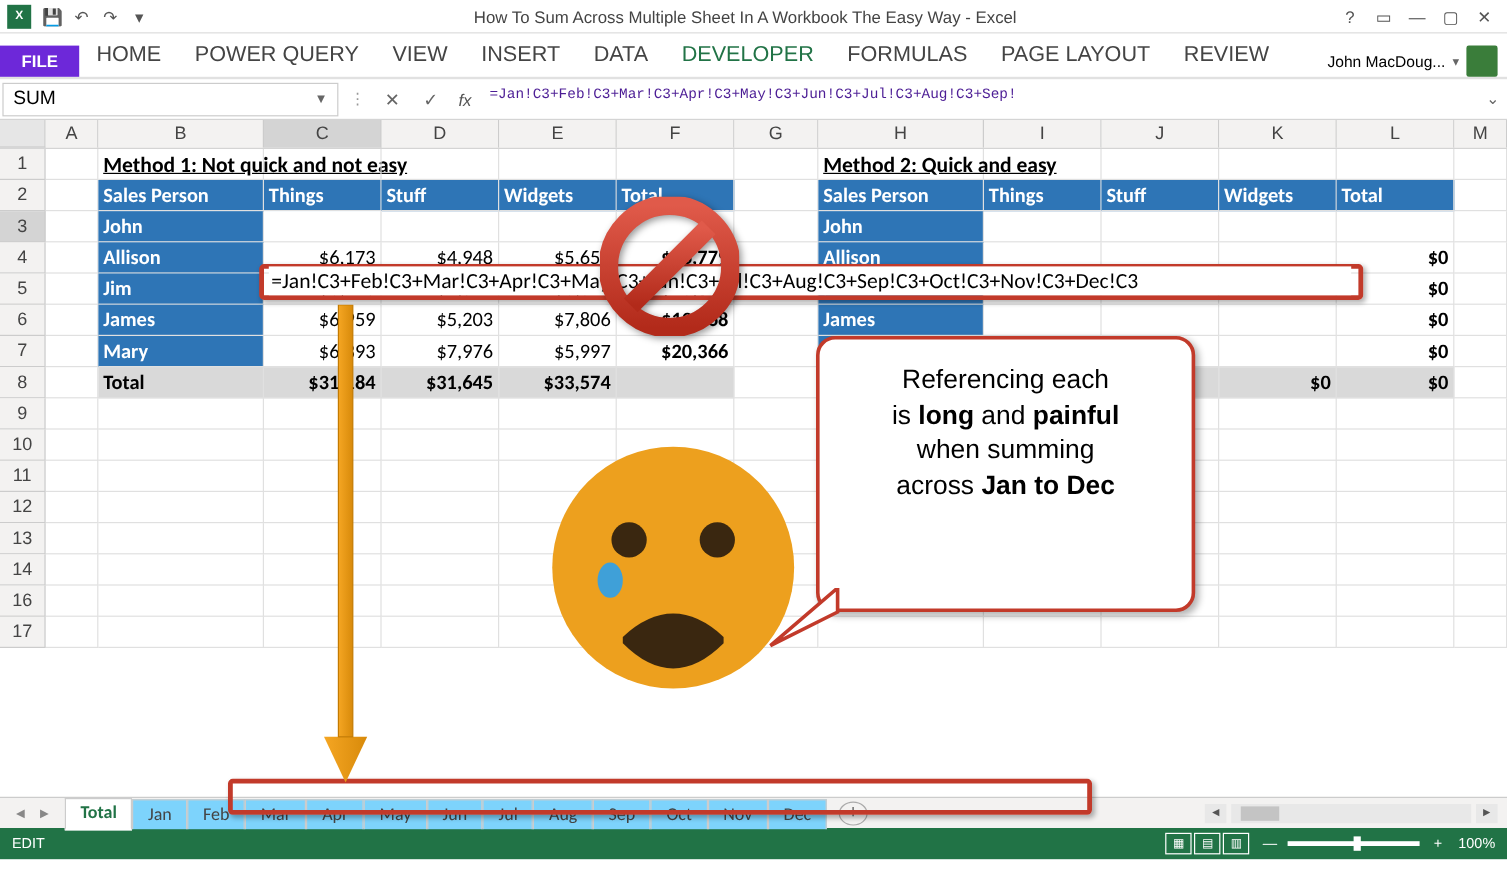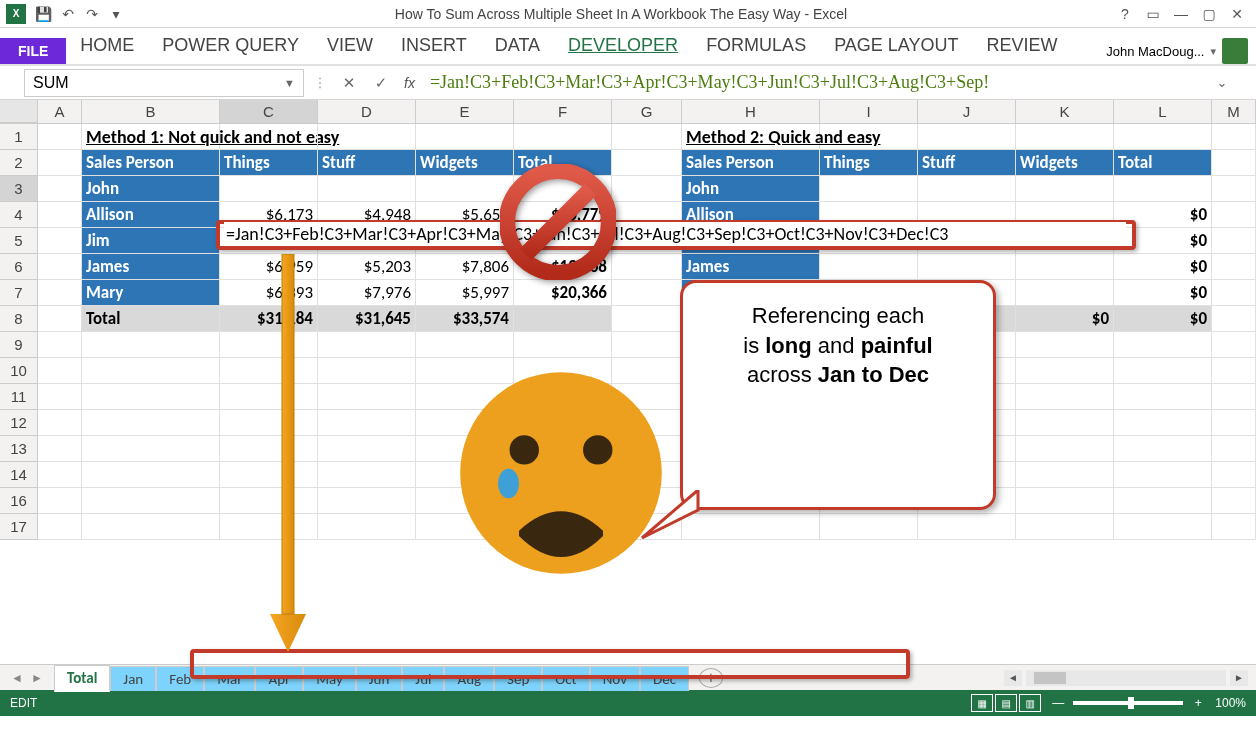--- a/index.html
+++ b/index.html
@@ -10,31 +10,31 @@
 .qat-icon { width: 20px; height: 20px; display: inline-flex; align-items: center; justify-content: center; margin-right: 4px; color: #555; font-size: 14px; }
 .excel-icon { width: 20px; height: 20px; background: #217346; color: #fff; display: inline-flex; align-items: center; justify-content: center; font-weight: bold; font-size: 10px; margin-right: 8px; }
 .title-text { flex: 1; text-align: center; color: #444; font-size: 14px; }
 .win-controls { display: flex; gap: 2px; }
 .win-btn { width: 26px; height: 20px; display: inline-flex; align-items: center; justify-content: center; color: #555; font-size: 14px; }
 
 
 .ribbon-tabs { height: 38px; background: #fff; display: flex; align-items: flex-end; padding: 0 0 0 0; border-bottom: 2px solid #e1e1e1; }
 .file-tab { background: #6d28d9; color: #fff; padding: 8px 18px; font-size: 14px; font-weight: 700; height: 26px; display: flex; align-items: center; }
 .rtab { padding: 8px 14px; color: #444; font-size: 18px; cursor: default; }
-.rtab.active { color: #217346; text-decoration: underline; }
+.rtab.active { color: #217346; }
 .user-area { margin-left: auto; display: flex; align-items: center; padding-right: 8px; gap: 6px; }
 .user-img { width: 26px; height: 26px; background: #3a7d3a; border-radius: 2px; }
 
 
-.formula-row { height: 34px; display: flex; align-items: center; border-bottom: 1px solid #d4d4d4; padding: 2px 24px; gap: 6px; }
+.formula-row { height: 34px; display: flex; align-items: center; border-bottom: 1px solid #d4d4d4; padding: 2px 2px; gap: 6px; }
 .name-box { width: 280px; height: 28px; border: 1px solid #ccc; background: #fff; padding: 2px 8px; font-size: 16px; display: flex; align-items: center; justify-content: space-between; }
 .nb-drop { color: #666; font-size: 11px; }
 .fb-btn { width: 26px; height: 24px; display: inline-flex; align-items: center; justify-content: center; color: #666; font-size: 15px; }
 .fx-label { font-style: italic; color: #555; font-size: 14px; padding: 0 4px; }
-.formula-input { flex: 1; height: 28px; border: 1px solid transparent; padding: 2px 4px; font-size: 18px; font-family: Liberation Serif, serif; color: #4d7c0f; }
+.formula-input { flex: 1; height: 28px; border: 1px solid transparent; padding: 2px 4px; font-size: 12px; font-family: Liberation Mono, monospace; color: #4c1d95; }
 .fb-expand { width: 20px; color: #666; text-align: center; }
 
 
 .grid-wrap { position: relative; height: 590px; display: flex; flex-direction: column; }
 .col-headers { display: flex; height: 24px; background: #f3f2f1; border-bottom: 1px solid #ccc; }
 .corner { width: 38px; background: #e6e6e6; border-right: 1px solid #ccc; border-bottom: 1px solid #ccc; }
 .col-h { border-right: 1px solid #ccc; display: flex; align-items: center; justify-content: center; color: #444; font-size: 15px; background: #f3f2f1; }
 .col-h.sel { background: #d4d4d4; }
 .body-rows { flex: 1; overflow: hidden; }
 .grow { display: flex; height: 26px; }
@@ -509,19 +509,20 @@
   <circle cx="65" cy="78" r="14" fill="#3a2710"></circle>
   <circle cx="135" cy="78" r="14" fill="#3a2710"></circle>
   <ellipse cx="50" cy="110" rx="10" ry="14" fill="#3fa0d8"></ellipse>
   <path d="M 60 155 Q 100 118 140 155 L 140 160 Q 100 200 60 160 Z" fill="#3a2710"></path>
 </svg>
 </div>
 
 <div class="callout-box">
   <div><span>Referencing each</span></div>
   <div><span>is </span><b>long</b><span> and </span><b>painful</b></div>
+  <div><span>when summing</span></div>
   <div><span>across </span><b>Jan to Dec</b></div>
 </div>
 <div class="callout-tail">
 <svg width="60" height="50">
       <polygon points="58,0 58,20 2,48" fill="#fff" stroke="#c23a2a" stroke-width="3"></polygon>
     </svg>
 </div>
 
 </body></html>

